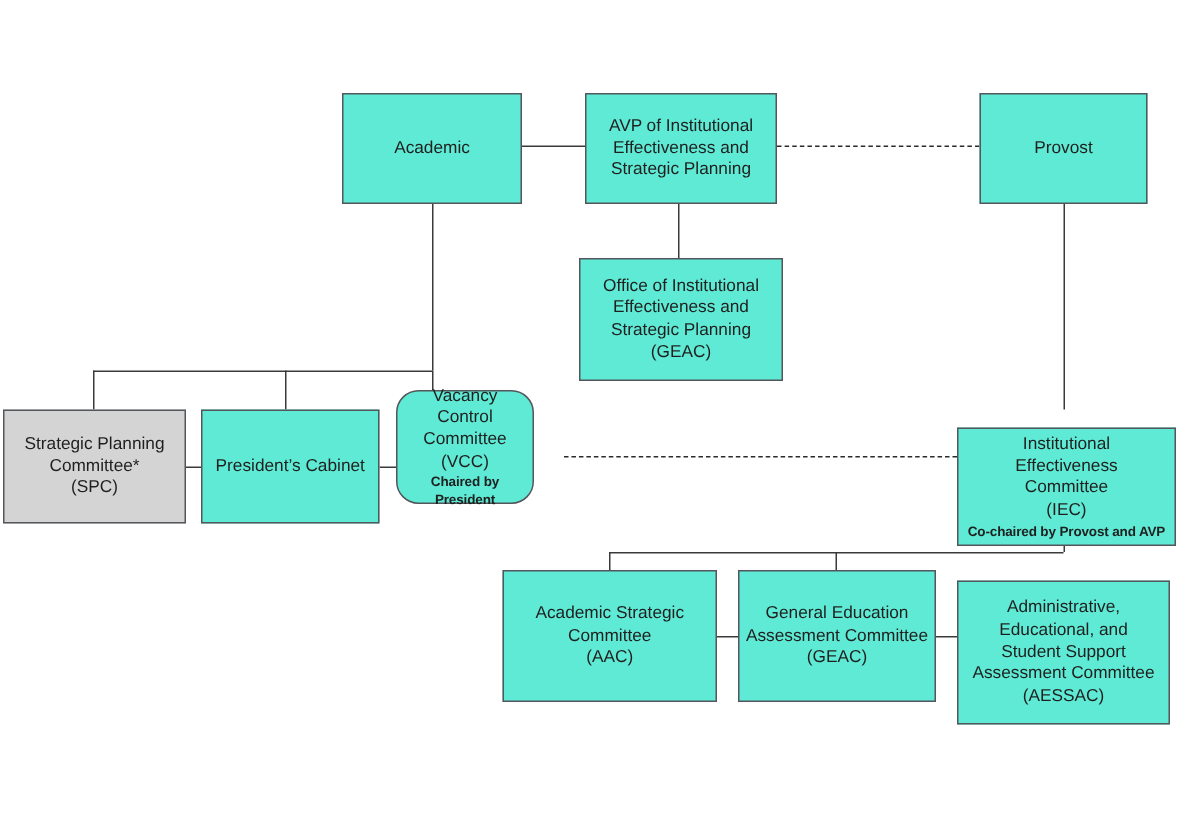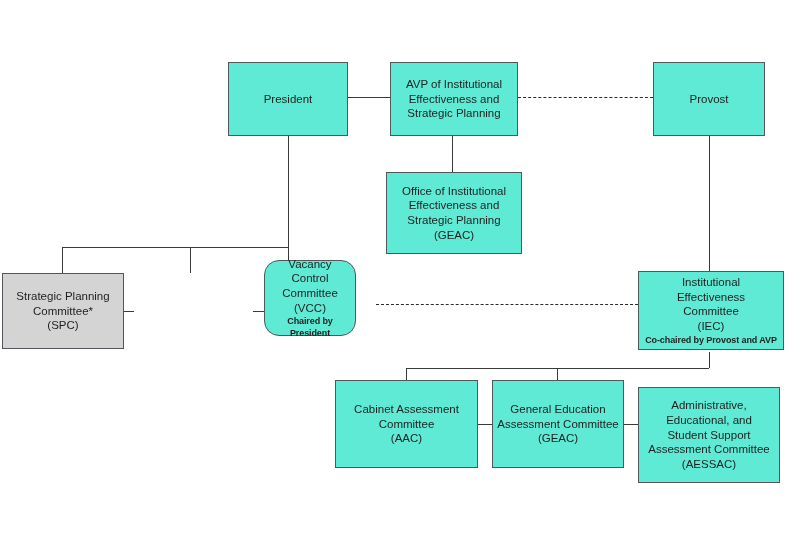--- a/index.html
+++ b/index.html
@@ -111,21 +111,21 @@
 
   <div class="conn v" style="left:406px; top:368px; height:12px;"></div>
 
   <div class="conn v" style="left:557px; top:368px; height:12px;"></div>
 
   <div class="conn h" style="left:478px; top:424px; width:14px;"></div>
 
   <div class="conn h" style="left:624px; top:424px; width:14px;"></div>
 
   <div class="node" style="left:228px; top:62px; width:120px; height:74px;">
-    <span class="title-line">President</span>
+    <span class="title-line">Academic</span>
   </div>
 
   <div class="node" style="left:390px; top:62px; width:128px; height:74px;">
     <span class="title-line">AVP of Institutional
 Effectiveness and
 Strategic Planning</span>
   </div>
 
   <div class="node" style="left:653px; top:62px; width:112px; height:74px;align-items:center;">
     <span class="title-line">Provost</span>
@@ -137,38 +137,41 @@
 Strategic Planning</span>
     <span class="abbr">(GEAC)</span>
   </div>
 
   <div class="node shaded" style="left:2px; top:273px; width:122px; height:76px;">
     <span class="title-line">Strategic Planning
 Committee*</span>
     <span class="abbr">(SPC)</span>
   </div>
 
+  <div class="node" style="left:134px; top:273px; width:119px; height:76px;">
+    <span class="title-line">President’s Cabinet</span>
+  </div>
 
   <div class="node" style="left:264px; top:260px; width:92px; height:76px;border-radius:15px;">
     <span class="title-line">Vacancy Control
 Committee</span>
     <span class="abbr">(VCC)</span>
     <span class="sub">Chaired by President</span>
   </div>
 
-  <div class="node" style="left:638px; top:271px; width:146px; height:79px;">
+  <div class="node" style="left:638px; top:285px; width:146px; height:79px;">
     <span class="title-line">Institutional
 Effectiveness
 Committee</span>
     <span class="abbr">(IEC)</span>
     <span class="sub">Co-chaired by Provost and AVP</span>
   </div>
 
   <div class="node" style="left:335px; top:380px; width:143px; height:88px;">
-    <span class="title-line">Cabinet Assessment
+    <span class="title-line">Academic Strategic
 Committee</span>
     <span class="abbr">(AAC)</span>
   </div>
 
   <div class="node" style="left:492px; top:380px; width:132px; height:88px;">
     <span class="title-line">General Education
 Assessment Committee</span>
     <span class="abbr">(GEAC)</span>
   </div>
 

